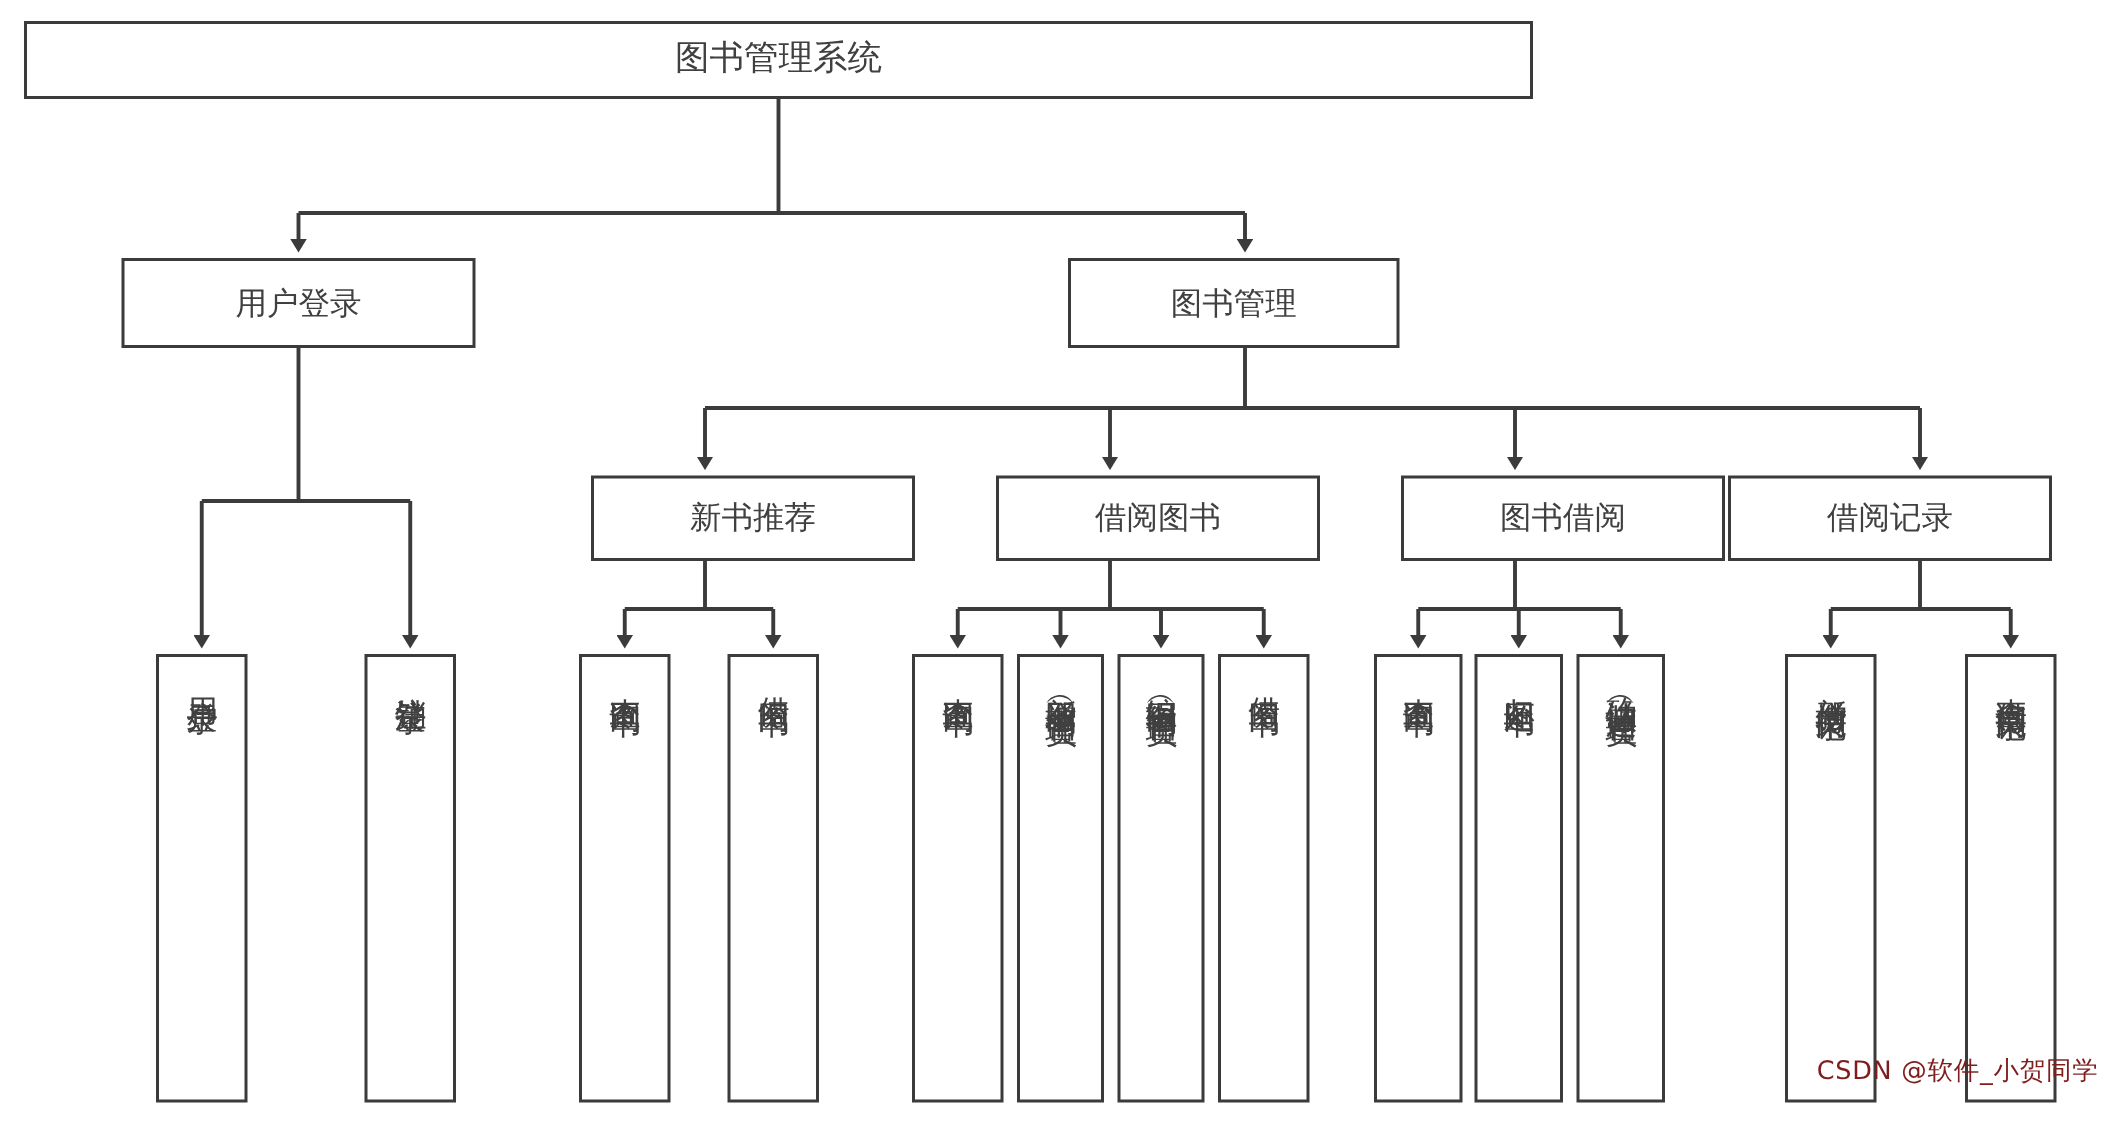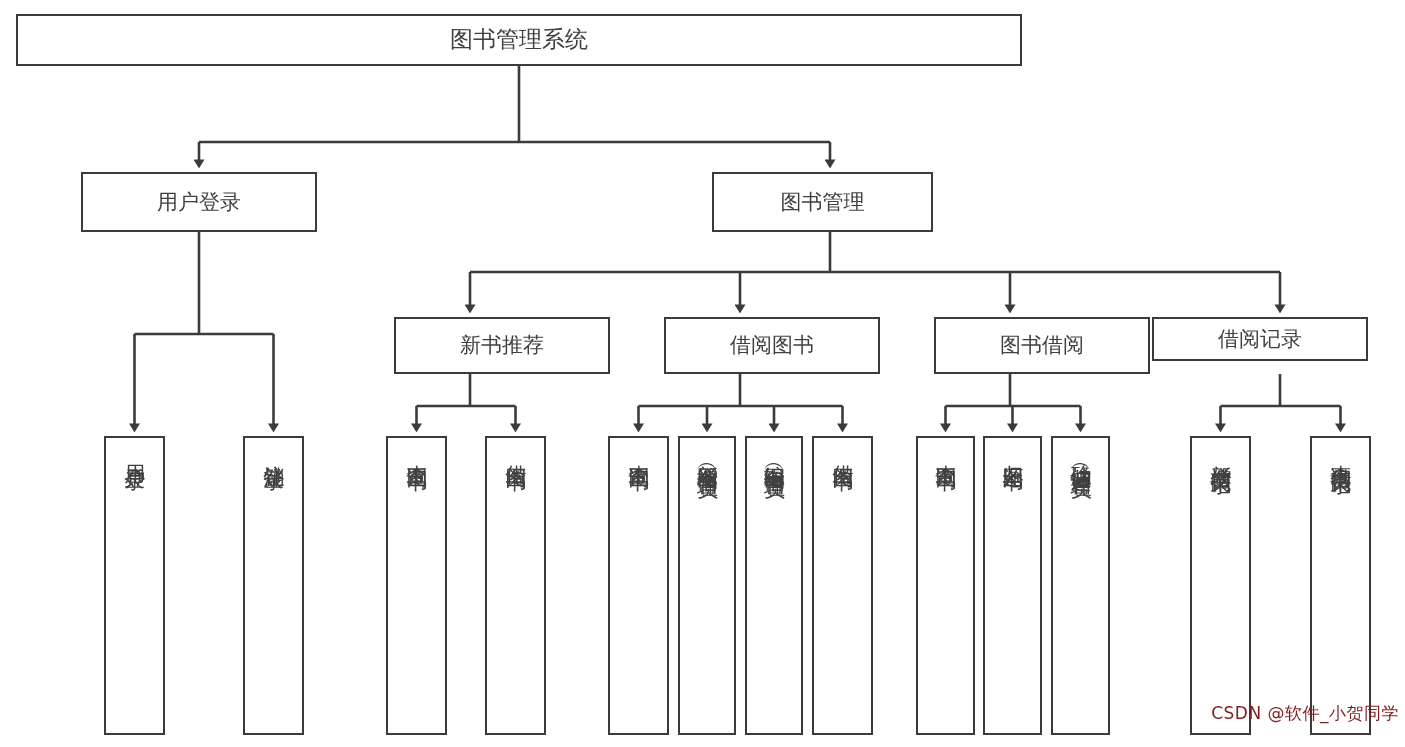--- a/index.html
+++ b/index.html
@@ -128,21 +128,21 @@
       </div>
       <div class="node level-2" style="left: 362px; top: 317px; width: 216px; height: 57px;">
         <span class="hlabel">新书推荐</span>
       </div>
       <div class="node level-2" style="left: 632px; top: 317px; width: 216px; height: 57px;">
         <span class="hlabel">借阅图书</span>
       </div>
       <div class="node level-2" style="left: 902px; top: 317px; width: 216px; height: 57px;">
         <span class="hlabel">图书借阅</span>
       </div>
-      <div class="node level-2" style="left: 1120px; top: 317px; width: 216px; height: 44px;">
+      <div class="node level-2" style="left: 1120px; top: 317px; width: 216px; height: 57px;">
         <span class="hlabel">借阅记录</span>
       </div>
       <div class="node level-3 leaf" style="left: 104px; top: 436px; width: 61px; height: 299px;">
         <span class="vlabel">用户登录</span>
       </div>
       <div class="node level-3 leaf" style="left: 243px; top: 436px; width: 61px; height: 299px;">
         <span class="vlabel">注销登录</span>
       </div>
       <div class="node level-3 leaf" style="left: 386px; top: 436px; width: 61px; height: 299px;">
         <span class="vlabel">查询图书</span>

